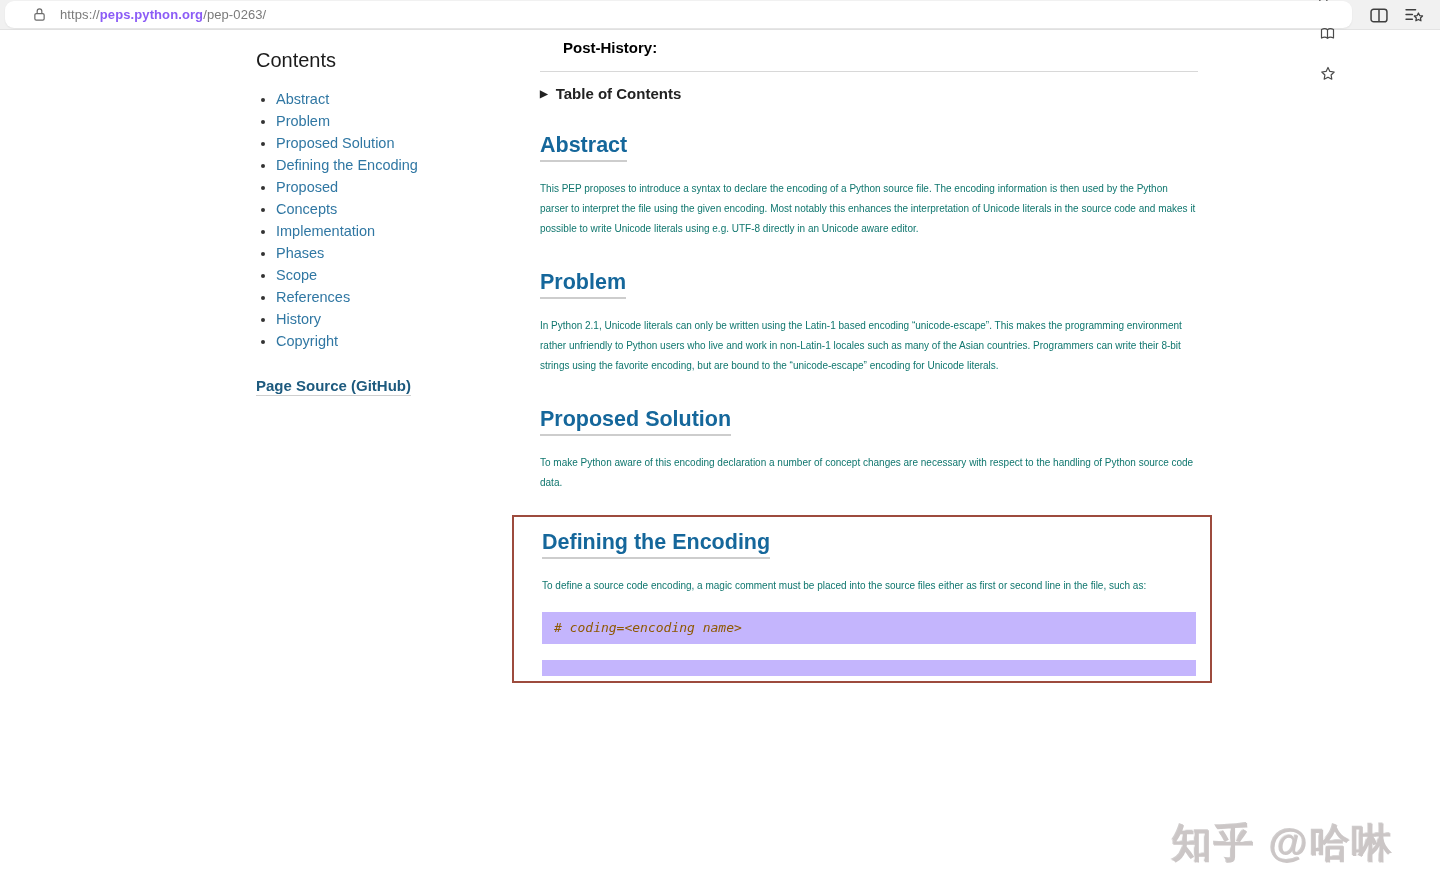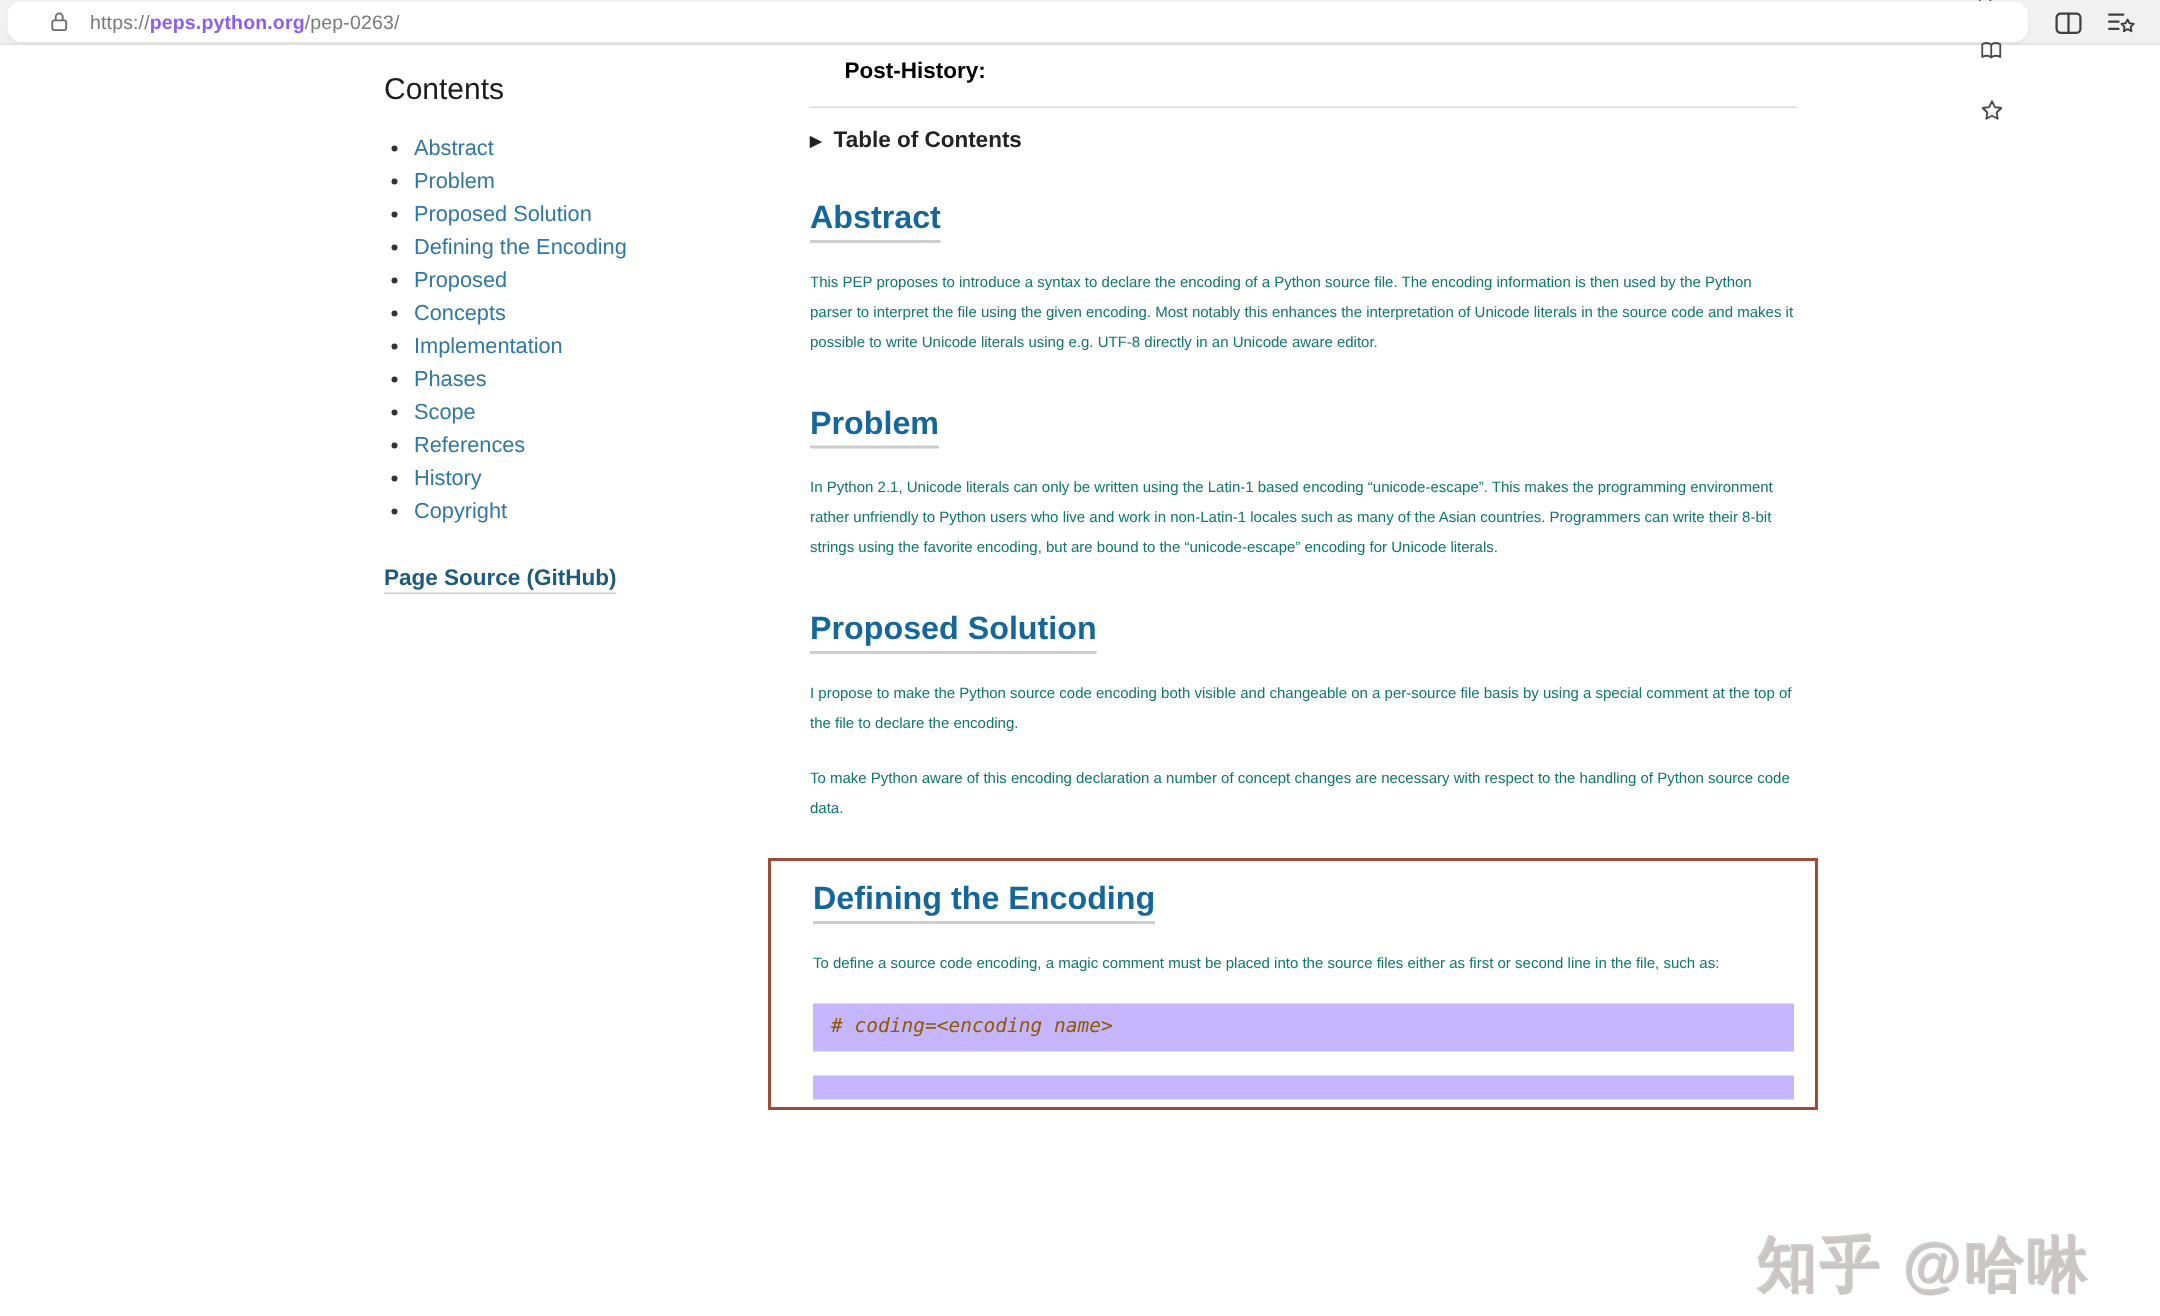--- a/index.html
+++ b/index.html
@@ -142,21 +142,20 @@
       <span>Table of Contents</span>
     </div>
 
     <h2 class="sec"><span>Abstract</span></h2>
     <p class="body">This PEP proposes to introduce a syntax to declare the encoding of a Python source file. The encoding information is then used by the Python parser to interpret the file using the given encoding. Most notably this enhances the interpretation of Unicode literals in the source code and makes it possible to write Unicode literals using e.g. UTF-8 directly in an Unicode aware editor.</p>
 
     <h2 class="sec"><span>Problem</span></h2>
     <p class="body">In Python 2.1, Unicode literals can only be written using the Latin-1 based encoding “unicode-escape”. This makes the programming environment rather unfriendly to Python users who live and work in non-Latin-1 locales such as many of the Asian countries. Programmers can write their 8-bit strings using the favorite encoding, but are bound to the “unicode-escape” encoding for Unicode literals.</p>
 
     <h2 class="sec"><span>Proposed Solution</span></h2>
-    <p class="body">I propose to make the Python source code encoding both visible and changeable on a per-source file basis by using a special comment at the top of the file to declare the encoding.</p>
     <p class="body">To make Python aware of this encoding declaration a number of concept changes are necessary with respect to the handling of Python source code data.</p>
 
     <div class="hl-box">
       <h2 class="sec"><span>Defining the Encoding</span></h2>
       <p class="body">To define a source code encoding, a magic comment must be placed into the source files either as first or second line in the file, such as:</p>
       <pre class="code"><span># coding=&lt;encoding name&gt;</span></pre>
       <pre class="code">
 </pre>
     </div>
 

